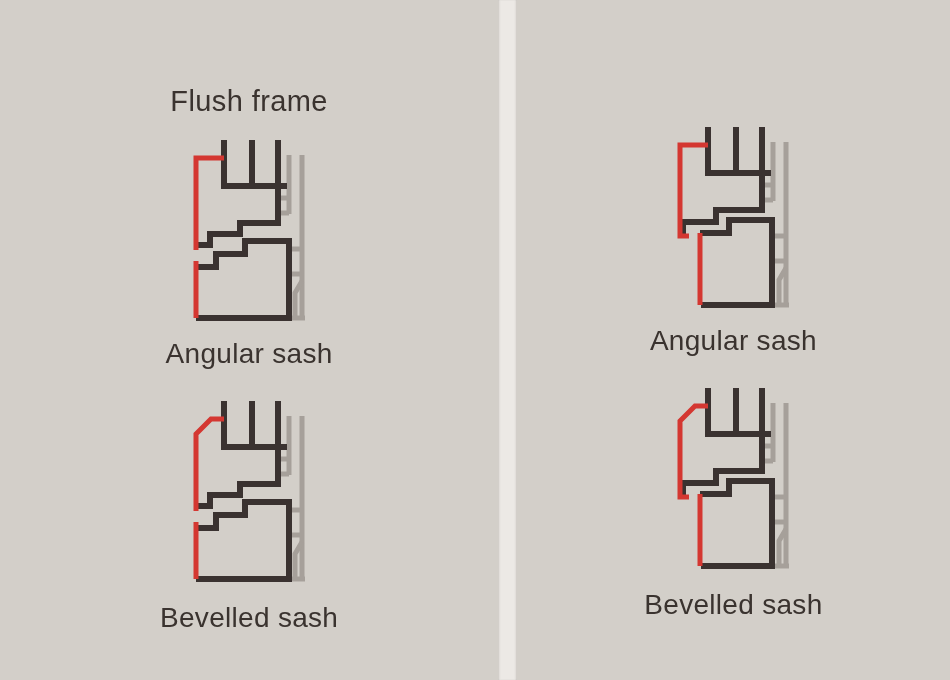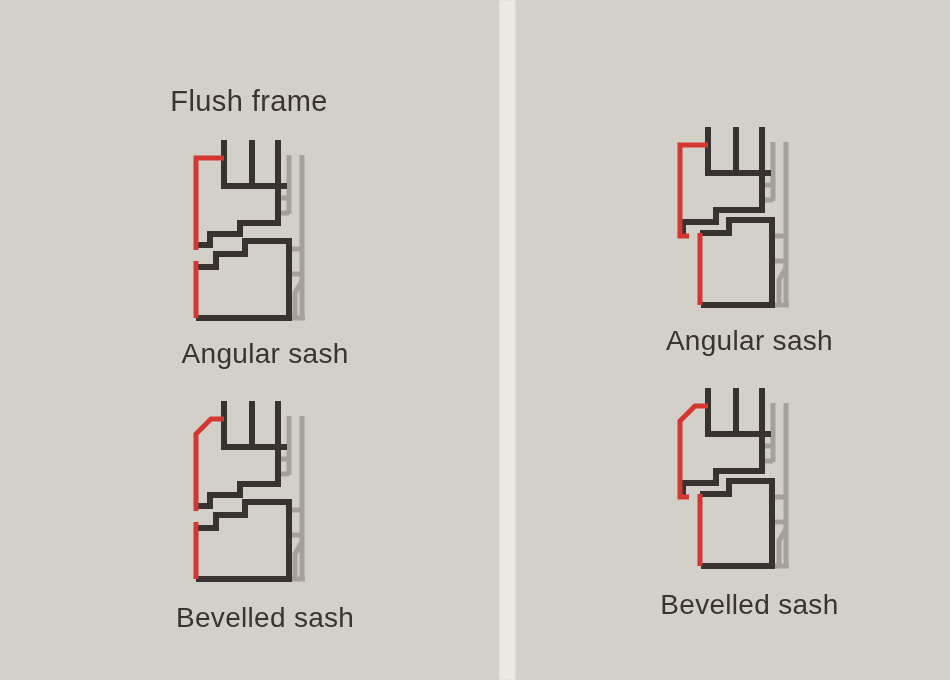--- a/index.html
+++ b/index.html
@@ -14,21 +14,21 @@
   .panel.left{width:536px;margin-top:13px;}
   .panel.right{width:466px;}
   .divider{width:20px;height:680px;background:var(--divider,#ece9e5);
     box-shadow:inset 2px 0 2px -1px rgba(160,155,148,.45), inset -2px 0 2px -1px rgba(160,155,148,.45);}
   .col-title{
     position:absolute;top:70px;left:0;width:100%;height:36px;line-height:36px;
     text-align:center;font-size:29px;font-weight:500;letter-spacing:.4px;
     color:var(--text,#3a332f);
   }
   .caption{
-    position:absolute;left:16px;width:100%;height:36px;line-height:36px;
+    position:absolute;left:0;width:100%;height:36px;line-height:36px;
     text-align:center;font-size:28px;font-weight:500;letter-spacing:.3px;
     color:var(--text,#3a332f);
   }
   .cap-1{top:323px;}
   .cap-2{top:587px;}
   .figure{position:absolute;width:130px;height:190px;left:50%;margin-left:-65px;}
   .fig-1{top:118px;}
   .fig-2{top:379px;}
   .figure svg{display:block;}
 </style>

